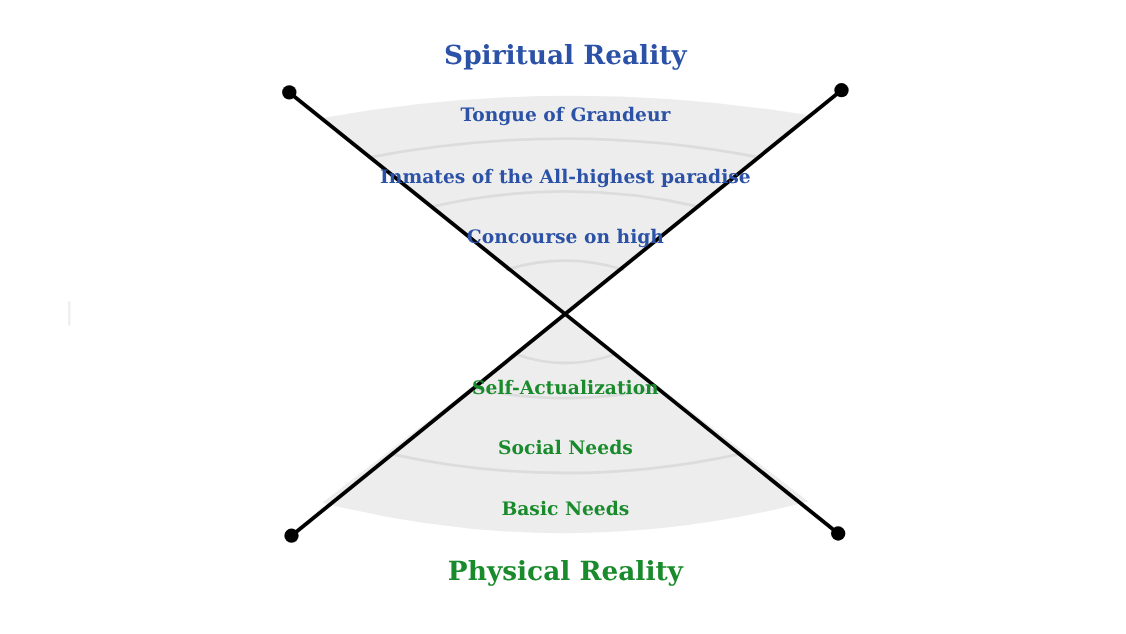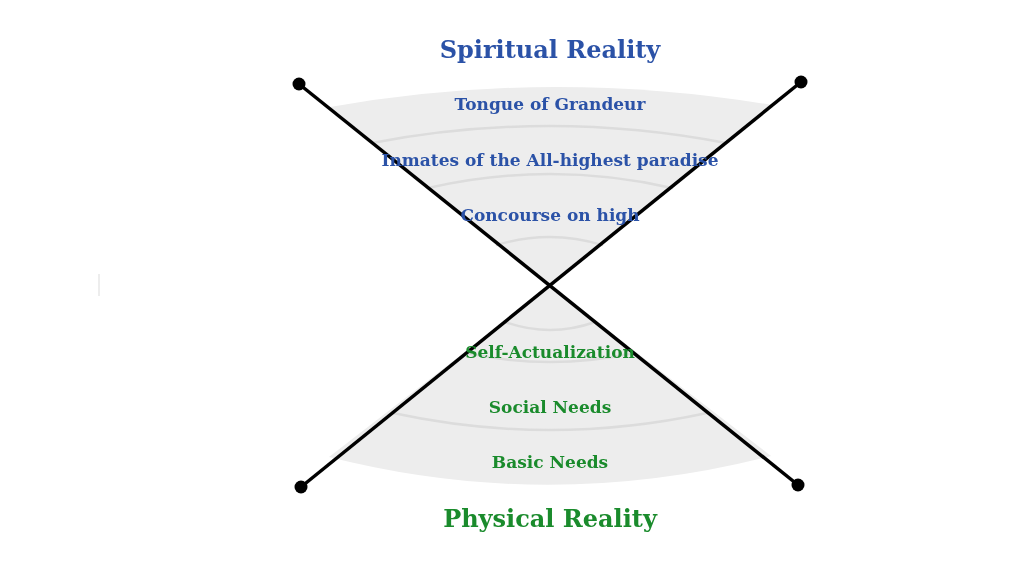--- a/index.html
+++ b/index.html
@@ -7,21 +7,20 @@
     padding: 0;
     background: #ffffff;
   }
   .stage {
     position: relative;
     width: 948px;
     height: 576px;
     background: #ffffff;
     overflow: hidden;
     font-family: "DejaVu Serif", serif;
-    margin-left: 36px;
   }
   svg { display: block; }
   .title-text {
     font-family: "DejaVu Serif", serif;
     font-size: 24px;
     font-weight: bold;
     text-anchor: middle;
   }
   .band-text {
     font-family: "DejaVu Serif", serif;

